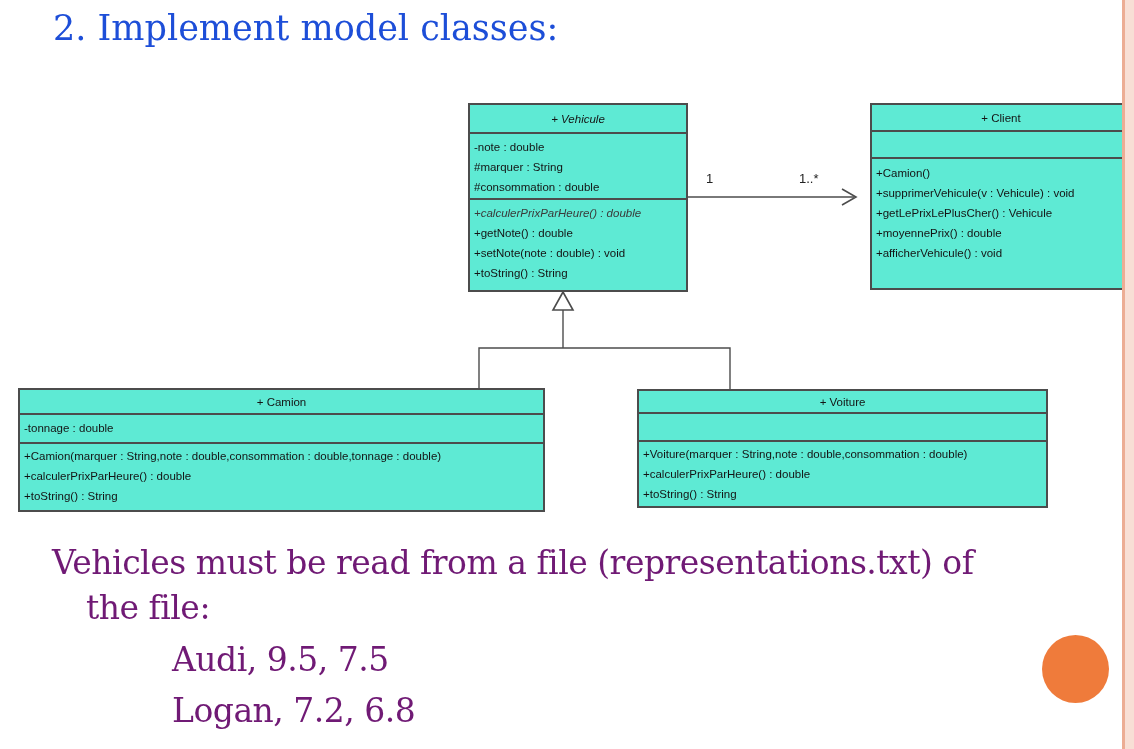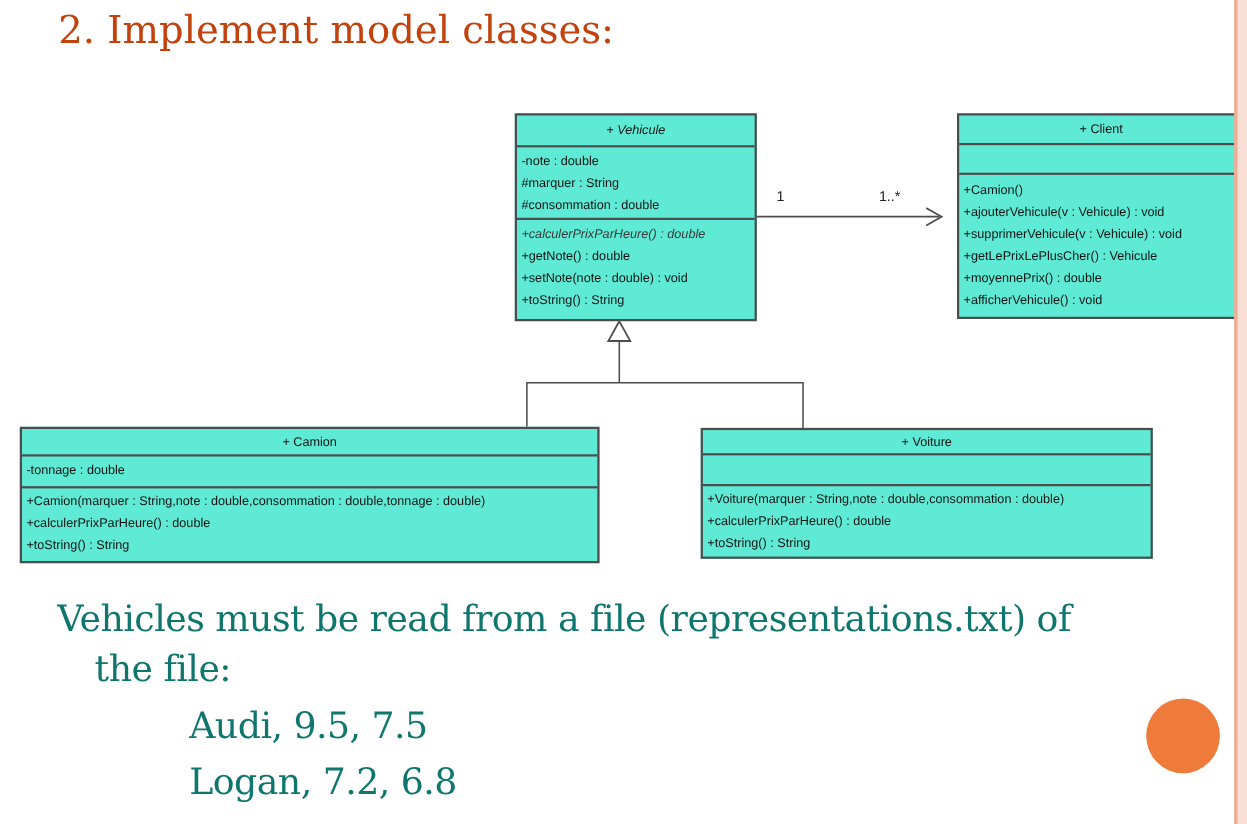--- a/index.html
+++ b/index.html
@@ -4,26 +4,26 @@
 <style>
   html,body{margin:0;padding:0;background:#ffffff;}
   .canvas{
     position:relative;width:1134px;height:749px;background:#ffffff;
     overflow:hidden;font-family:"Liberation Sans",sans-serif;
   }
   
   .slide-title{
     position:absolute;left:53px;top:8px;margin:0;
     font-family:"DejaVu Serif","Liberation Serif",serif;
-    font-size:35px;font-weight:500;color:#c2410c;white-space:nowrap;
+    font-size:35px;font-weight:500;color:#1d4ed8;white-space:nowrap;
   }
   .body-line{
     position:absolute;margin:0;
     font-family:"DejaVu Serif","Liberation Serif",serif;
-    font-size:33px;font-weight:500;color:#0f766e;white-space:nowrap;
+    font-size:33px;font-weight:500;color:#701a75;white-space:nowrap;
     letter-spacing:-0.5px;
   }
   .body-line.l1{left:52px;top:543px;}
   .body-line.l2{left:86px;top:588px;}
   .body-line.f1{left:172px;top:640px;}
   .body-line.f2{left:172px;top:691px;}
   
   .uml-class{
     position:absolute;background:#5eead4;border:2px solid #4c4c4c;
     box-sizing:border-box;display:flex;flex-direction:column;
@@ -103,21 +103,20 @@
       <div class="uml-row">+setNote(note : double) : void</div>
       <div class="uml-row">+toString() : String</div>
     </div>
   </div>
 
   <div class="uml-class client">
     <div class="uml-title">+ Client</div>
     <div class="uml-attrs"></div>
     <div class="uml-methods">
       <div class="uml-row">+Camion()</div>
-      <div class="uml-row">+ajouterVehicule(v : Vehicule) : void</div>
       <div class="uml-row">+supprimerVehicule(v : Vehicule) : void</div>
       <div class="uml-row">+getLePrixLePlusCher() : Vehicule</div>
       <div class="uml-row">+moyennePrix() : double</div>
       <div class="uml-row">+afficherVehicule() : void</div>
     </div>
   </div>
 
   <div class="uml-class camion">
     <div class="uml-title">+ Camion</div>
     <div class="uml-attrs">

